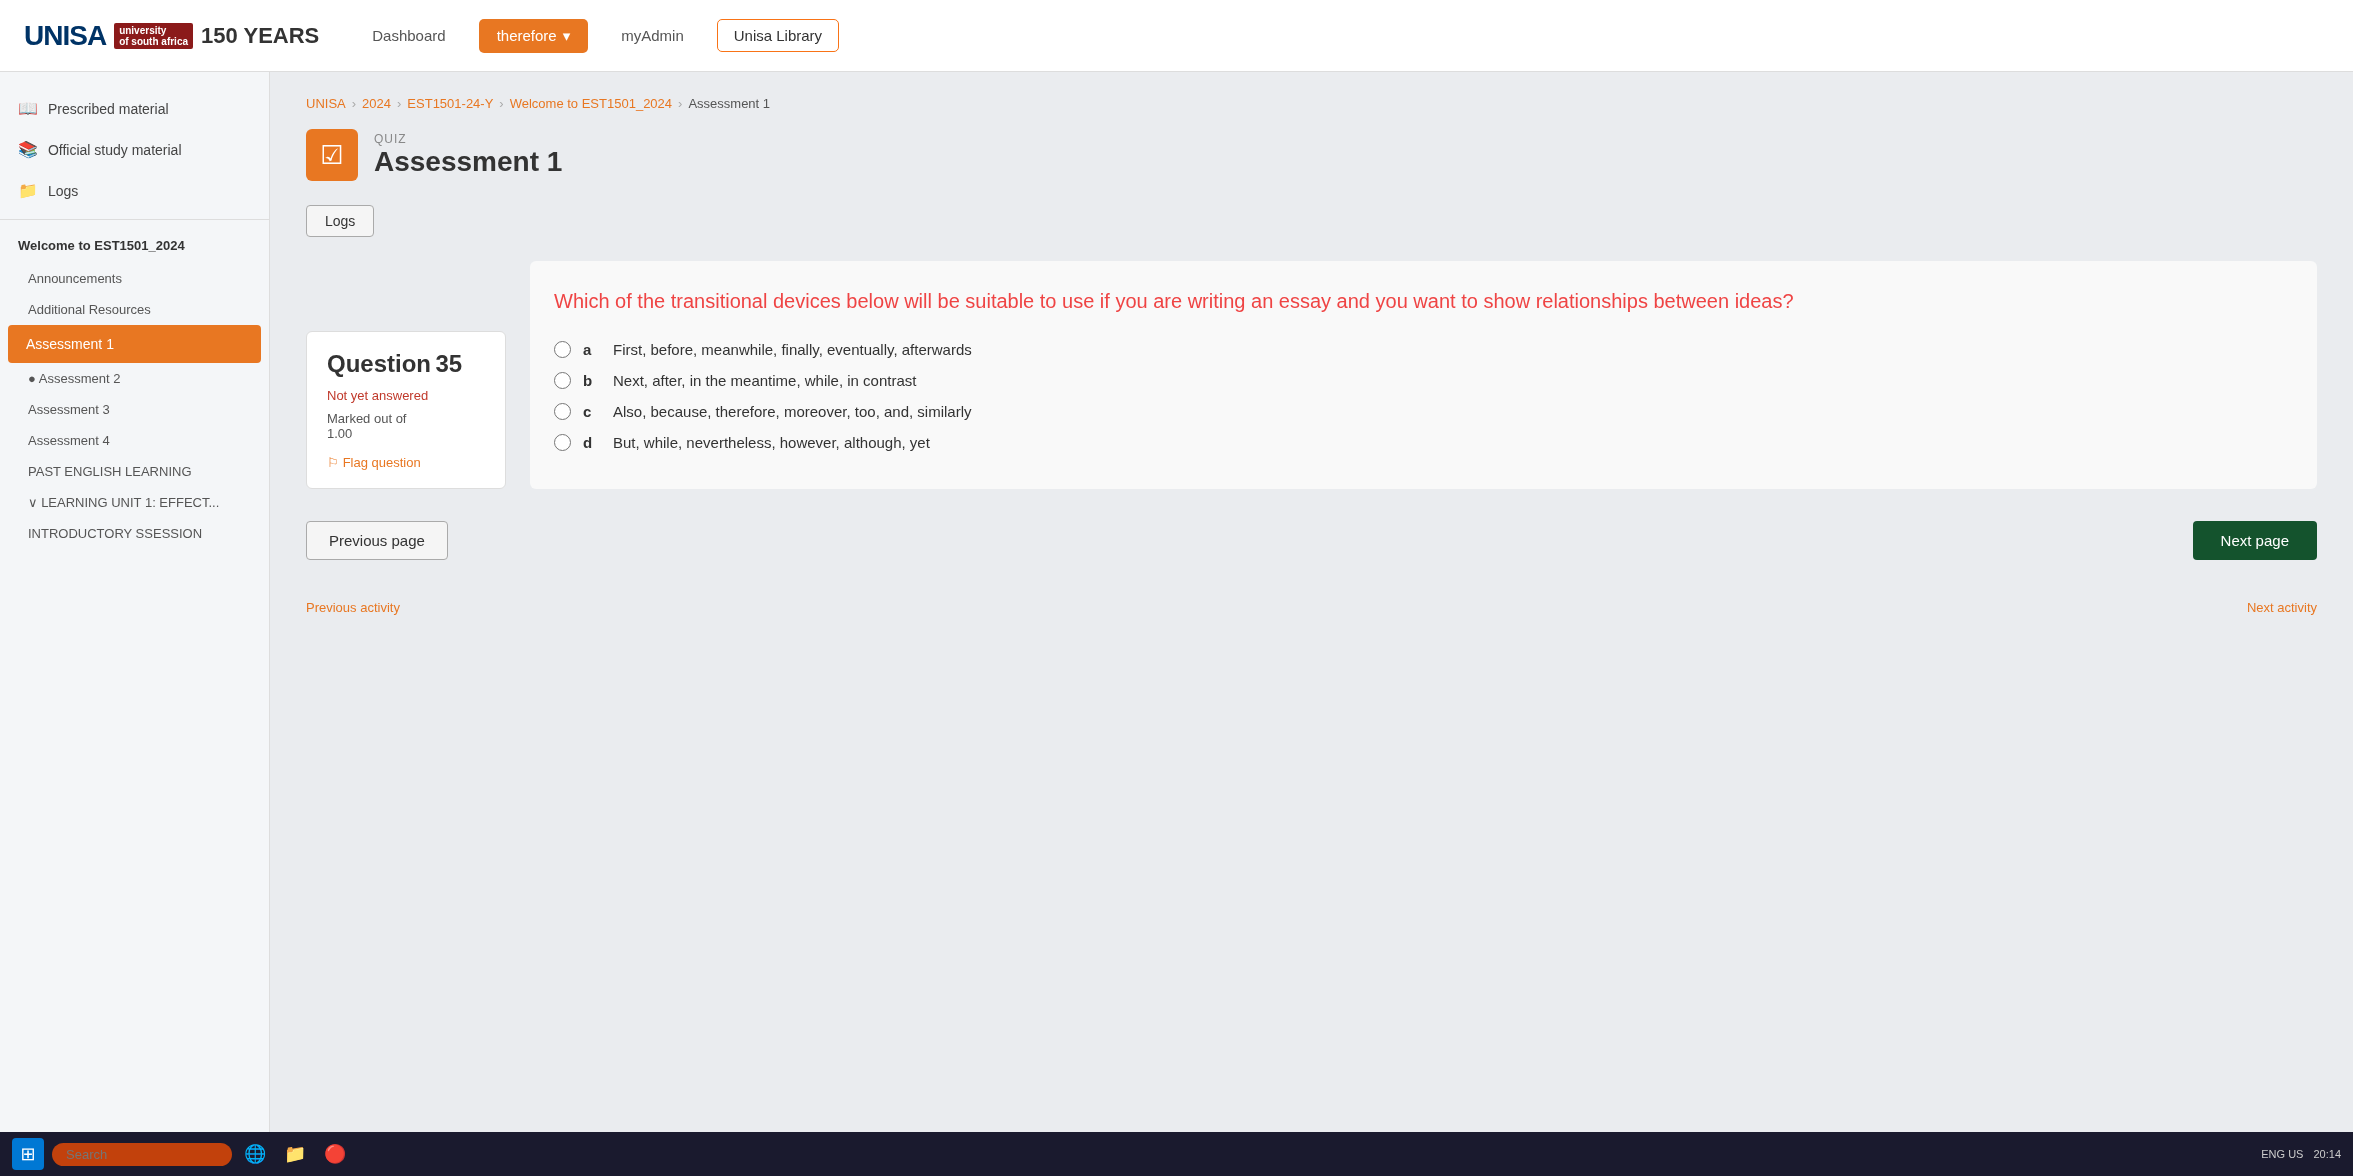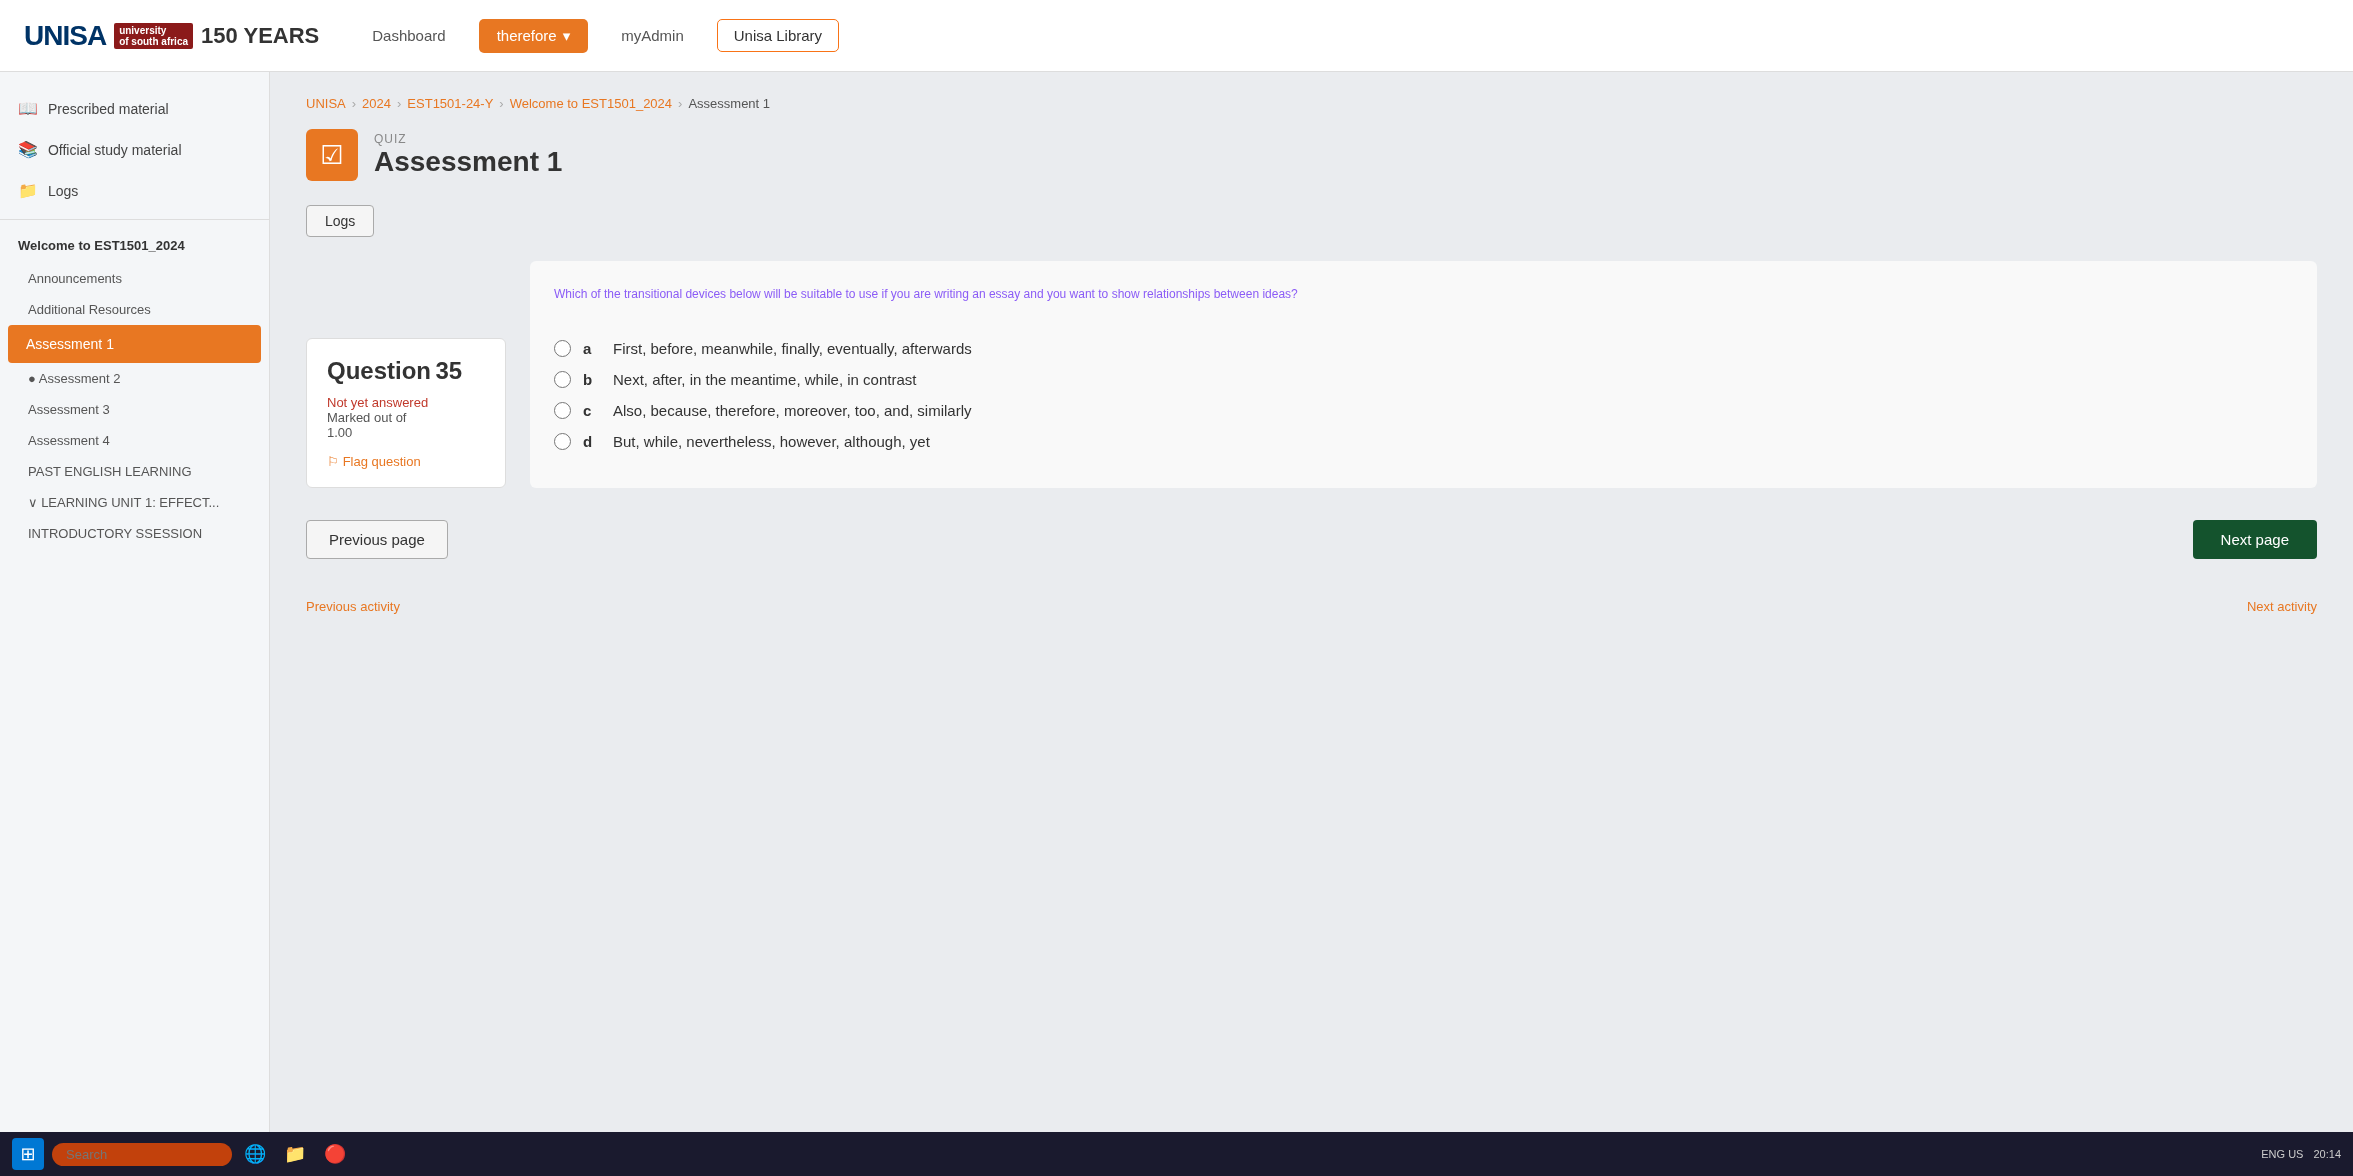--- a/index.html
+++ b/index.html
@@ -206,20 +206,21 @@
       color: #333;
       margin-bottom: 10px;
     }
     .question-info-card .q-num span {
       font-size: 24px;
       font-weight: 900;
     }
     .question-info-card .q-status {
       font-size: 13px;
       color: #c0392b;
+      margin-bottom: 8px;
     }
     .question-info-card .q-marked {
       font-size: 13px;
       color: #555;
       margin-bottom: 14px;
     }
     .flag-link {
       font-size: 13px;
       color: #e87722;
       text-decoration: none;
@@ -230,23 +231,23 @@
     }
 
     
     .question-body {
       flex: 1;
       background: #f9f9f9;
       border-radius: 6px;
       padding: 24px;
     }
     .question-text {
-      font-size: 12px;
-      color: #8b5cf6;
-      margin-bottom: 36px;
+      font-size: 20px;
+      color: #ef4444;
+      margin-bottom: 24px;
       line-height: 1.6;
     }
     .answer-option {
       display: flex;
       align-items: center;
       gap: 12px;
       margin-bottom: 14px;
       font-size: 15px;
       color: #333;
     }

